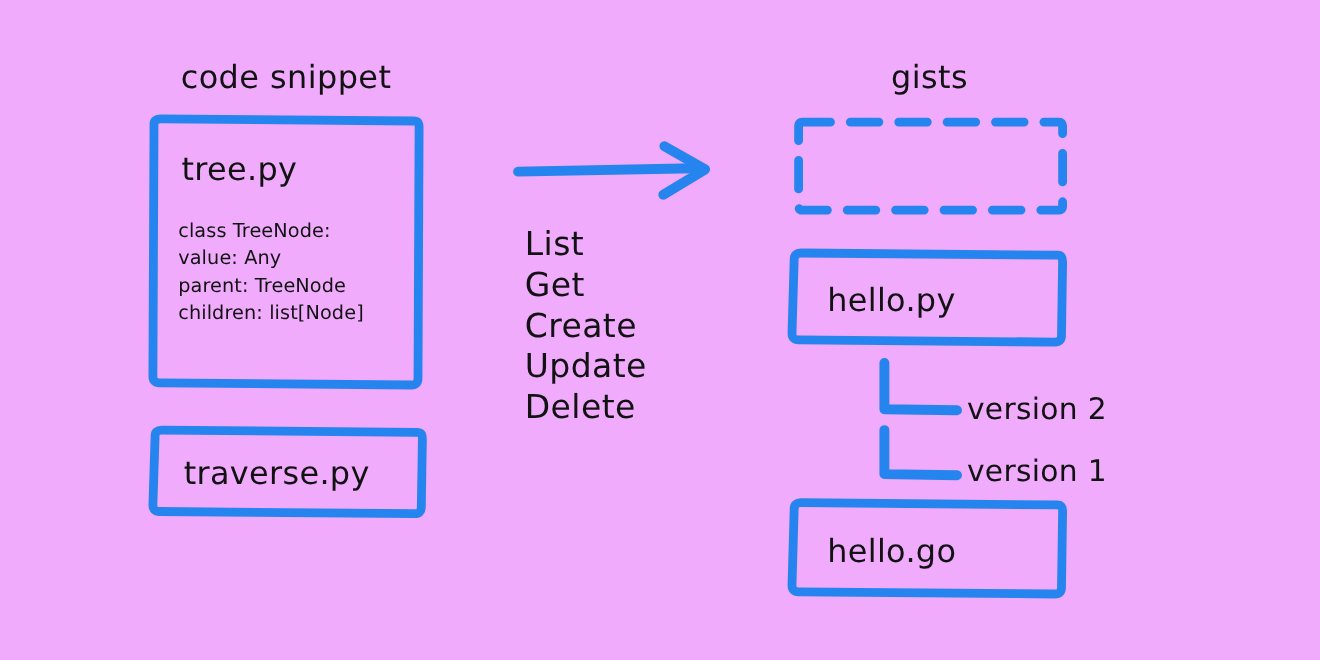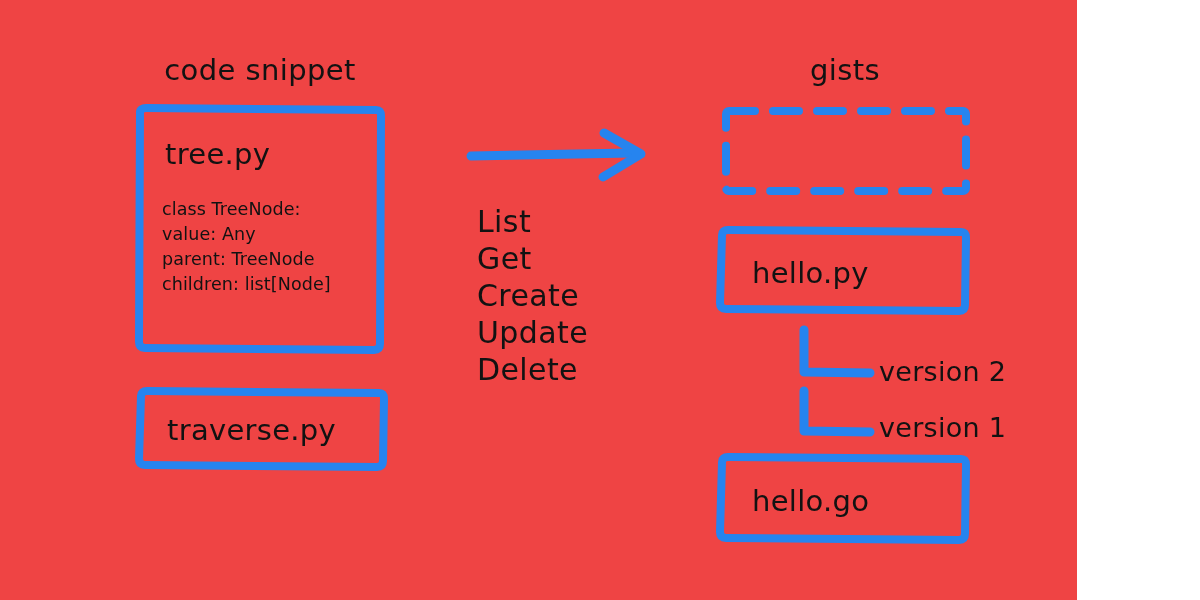--- a/index.html
+++ b/index.html
@@ -8,23 +8,23 @@
     background: #ffffff;
   }
   body {
     width: 1200px;
     height: 600px;
     overflow: hidden;
     font-family: "DejaVu Sans", sans-serif;
   }
   #diagram-root {
     position: relative;
-    width: 1077px;
+    width: 1200px;
     height: 600px;
-    background: #ef4444;
+    background: #f0abfc;
     text-align: center;
   }
   svg.canvas {
     position: absolute;
     top: 0;
     left: 0;
     width: 1200px;
     height: 600px;
     display: block;
   }

